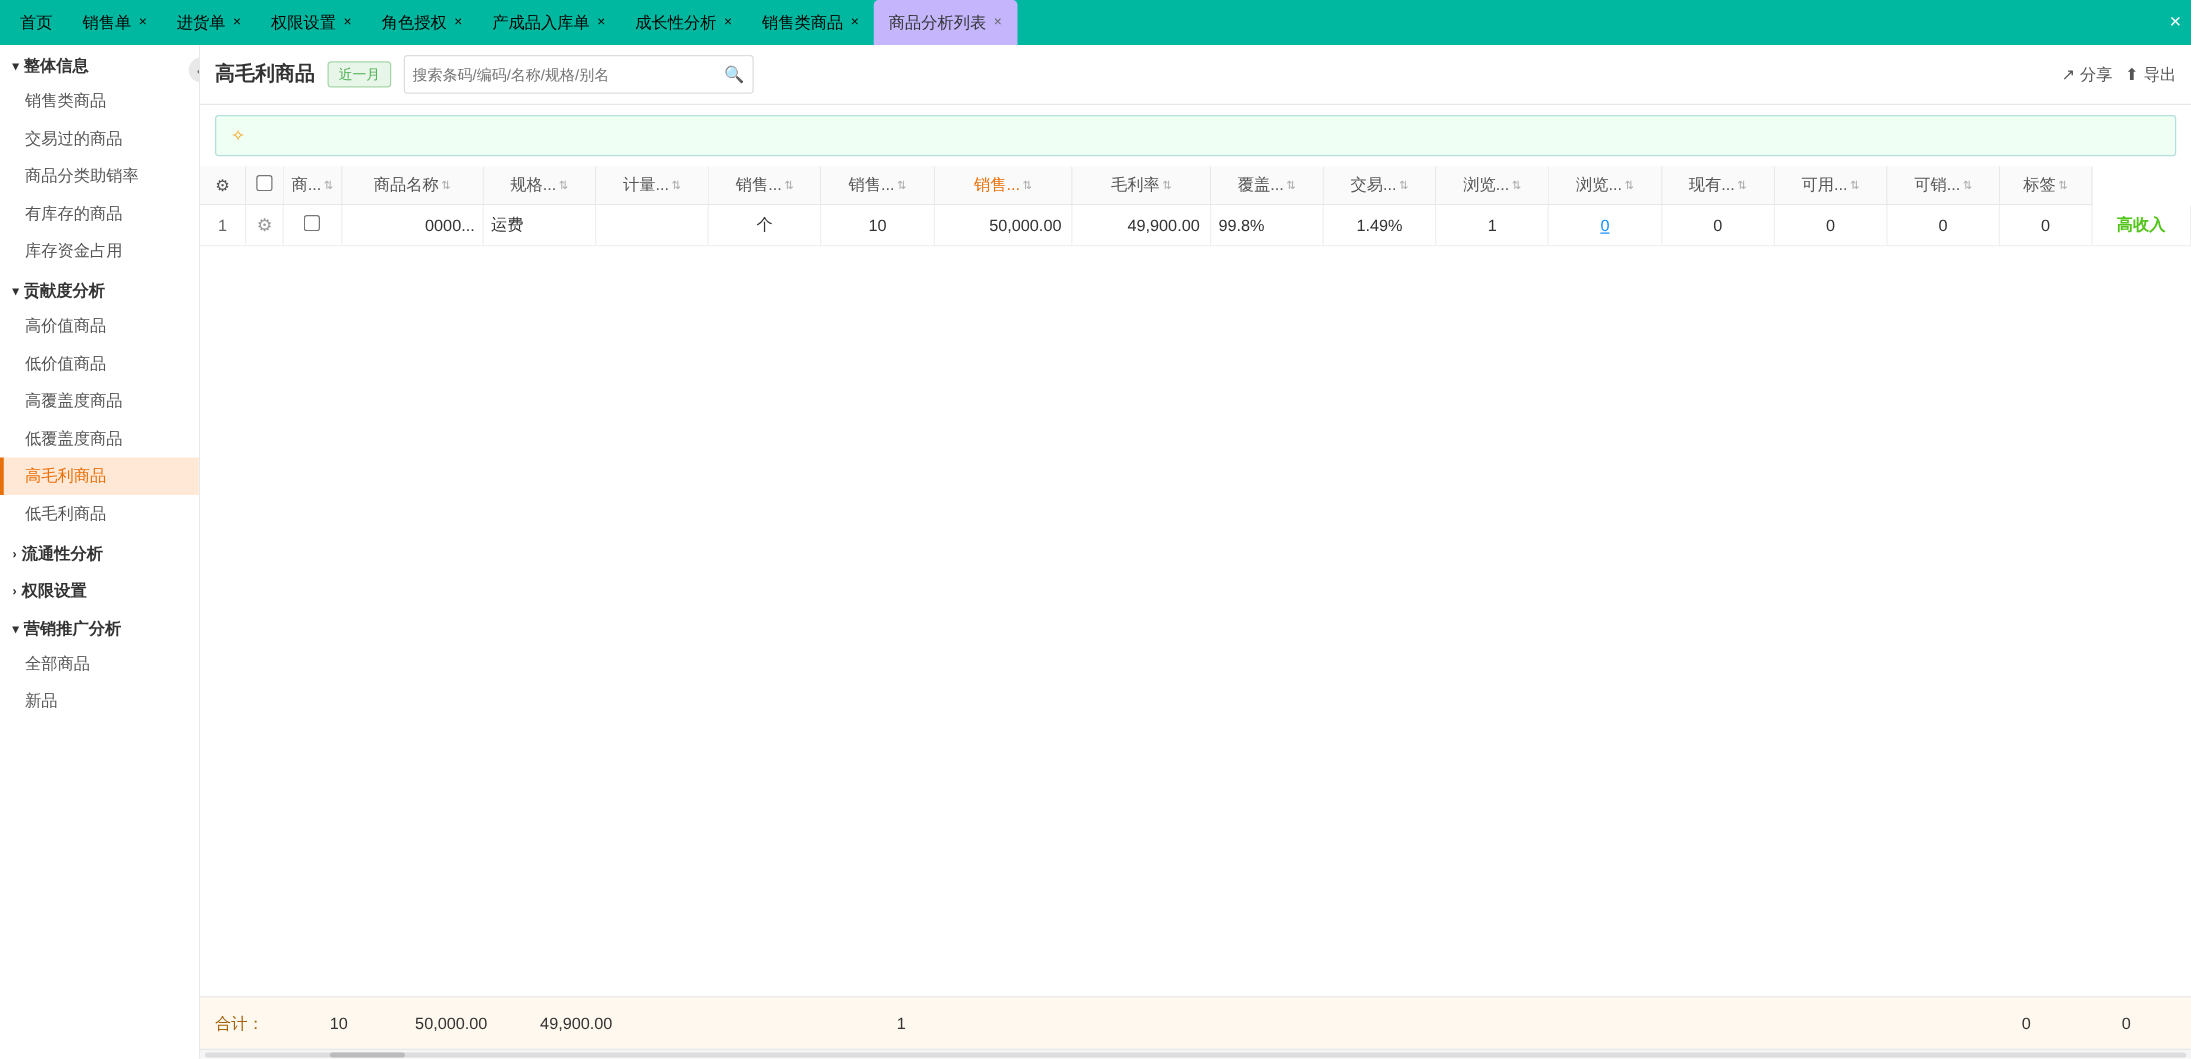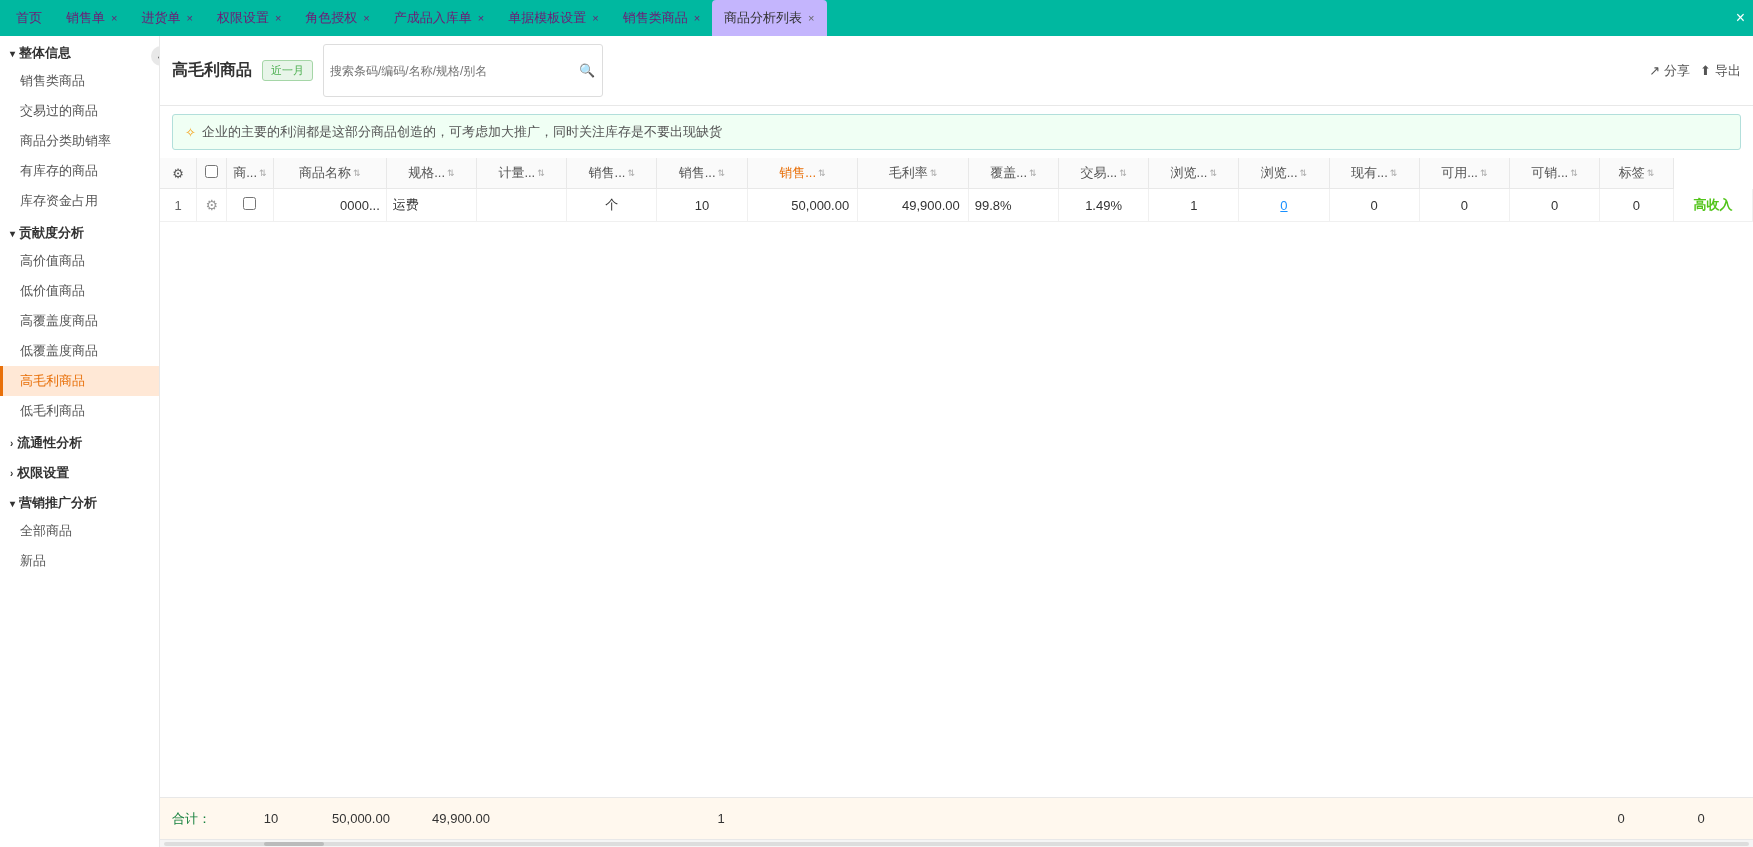--- a/index.html
+++ b/index.html
@@ -8,21 +8,21 @@
     
     .top-nav {
       background: #00b8a0;
       display: flex;
       align-items: center;
       height: 36px;
       padding: 0 4px;
       position: relative;
     }
     .top-nav .nav-item {
-      color: #701a75;
+      color: #000000;
       padding: 0 12px;
       height: 36px;
       display: flex;
       align-items: center;
       cursor: pointer;
       white-space: nowrap;
       font-size: 13px;
     }
     .top-nav .nav-item.active {
       background: #c4b5fd;
@@ -128,21 +128,21 @@
       border-radius: 3px;
       padding: 2px 8px;
       font-size: 11px;
       cursor: pointer;
     }
     .search-box {
       display: flex;
       align-items: center;
       border: 1px solid #ddd;
       border-radius: 3px;
-      padding: 18px 6px;
+      padding: 7px 6px;
       flex: 1;
       max-width: 280px;
     }
     .search-box input {
       border: none;
       outline: none;
       font-size: 12px;
       flex: 1;
       color: #999;
     }
@@ -222,21 +222,21 @@
       height: 42px;
       background: #fff8ee;
       border-top: 1px solid #e8e8e8;
       display: flex;
       align-items: center;
       padding: 0 12px;
       font-size: 13px;
       color: #333;
       flex-shrink: 0;
     }
-    .footer-bar .total-label { color: #15803d; margin-right: 20px; }
+    .footer-bar .total-label { color: #a16207; margin-right: 20px; }
     .footer-cells {
       display: flex;
       align-items: center;
       width: 100%;
     }
 
     
     .scrollbar-area {
       height: 8px;
       background: #f5f5f5;
@@ -285,21 +285,21 @@
   </div>
   <div class="nav-item">
     <span>角色授权</span>
     <span class="close-x">×</span>
   </div>
   <div class="nav-item">
     <span>产成品入库单</span>
     <span class="close-x">×</span>
   </div>
   <div class="nav-item">
-    <span>单据模板设置</span>
+    <span>成长性分析</span>
     <span class="close-x">×</span>
   </div>
   <div class="nav-item">
     <span>销售类商品</span>
     <span class="close-x">×</span>
   </div>
   <div class="nav-item active">
     <span>商品分析列表</span>
     <span class="close-x">×</span>
   </div>
@@ -394,21 +394,20 @@
         </div>
         <div class="header-action-btn">
           <span>⬆</span>
           <span>导出</span>
         </div>
       </div>
     </div>
 
     <div class="tip-bar">
       <span class="tip-icon">✧</span>
-      <span>企业的主要的利润都是这部分商品创造的，可考虑加大推广，同时关注库存是不要出现缺货</span>
     </div>
 
     <div class="table-wrapper">
       <table>
         <thead>
           <tr>
             <th>
               <div class="col-header">⚙</div>
             </th>
             <th class="checkbox-cell">

